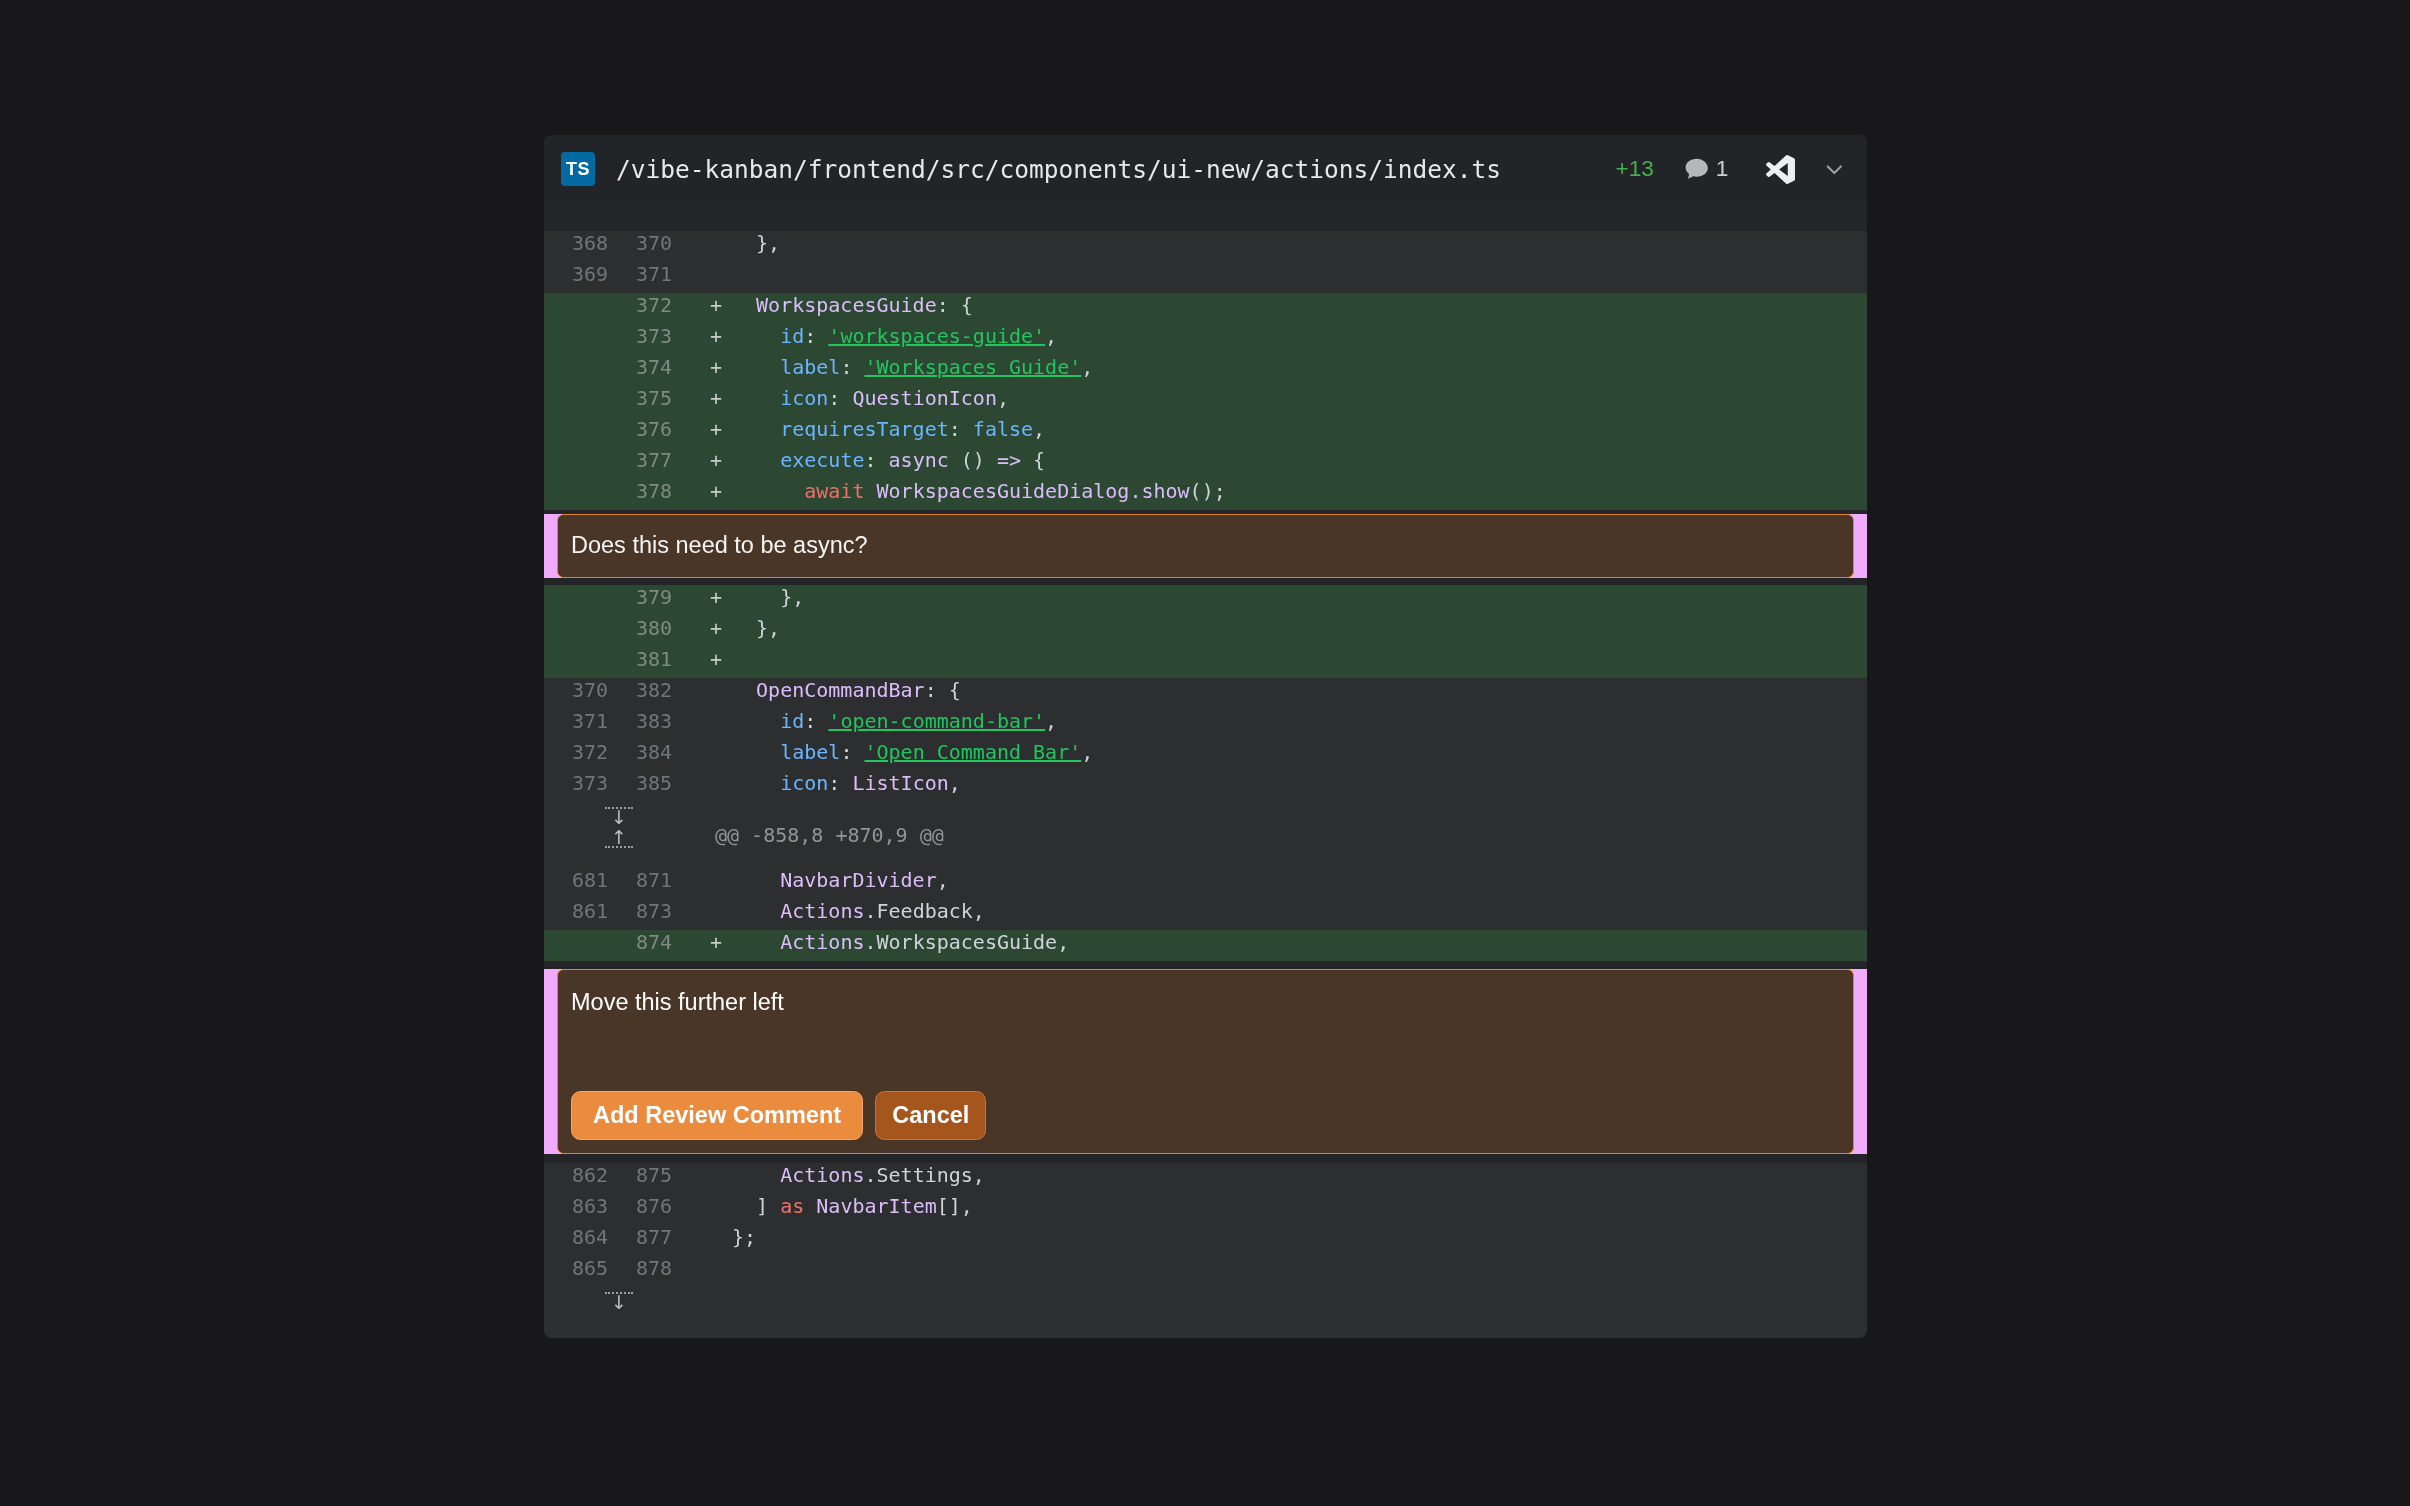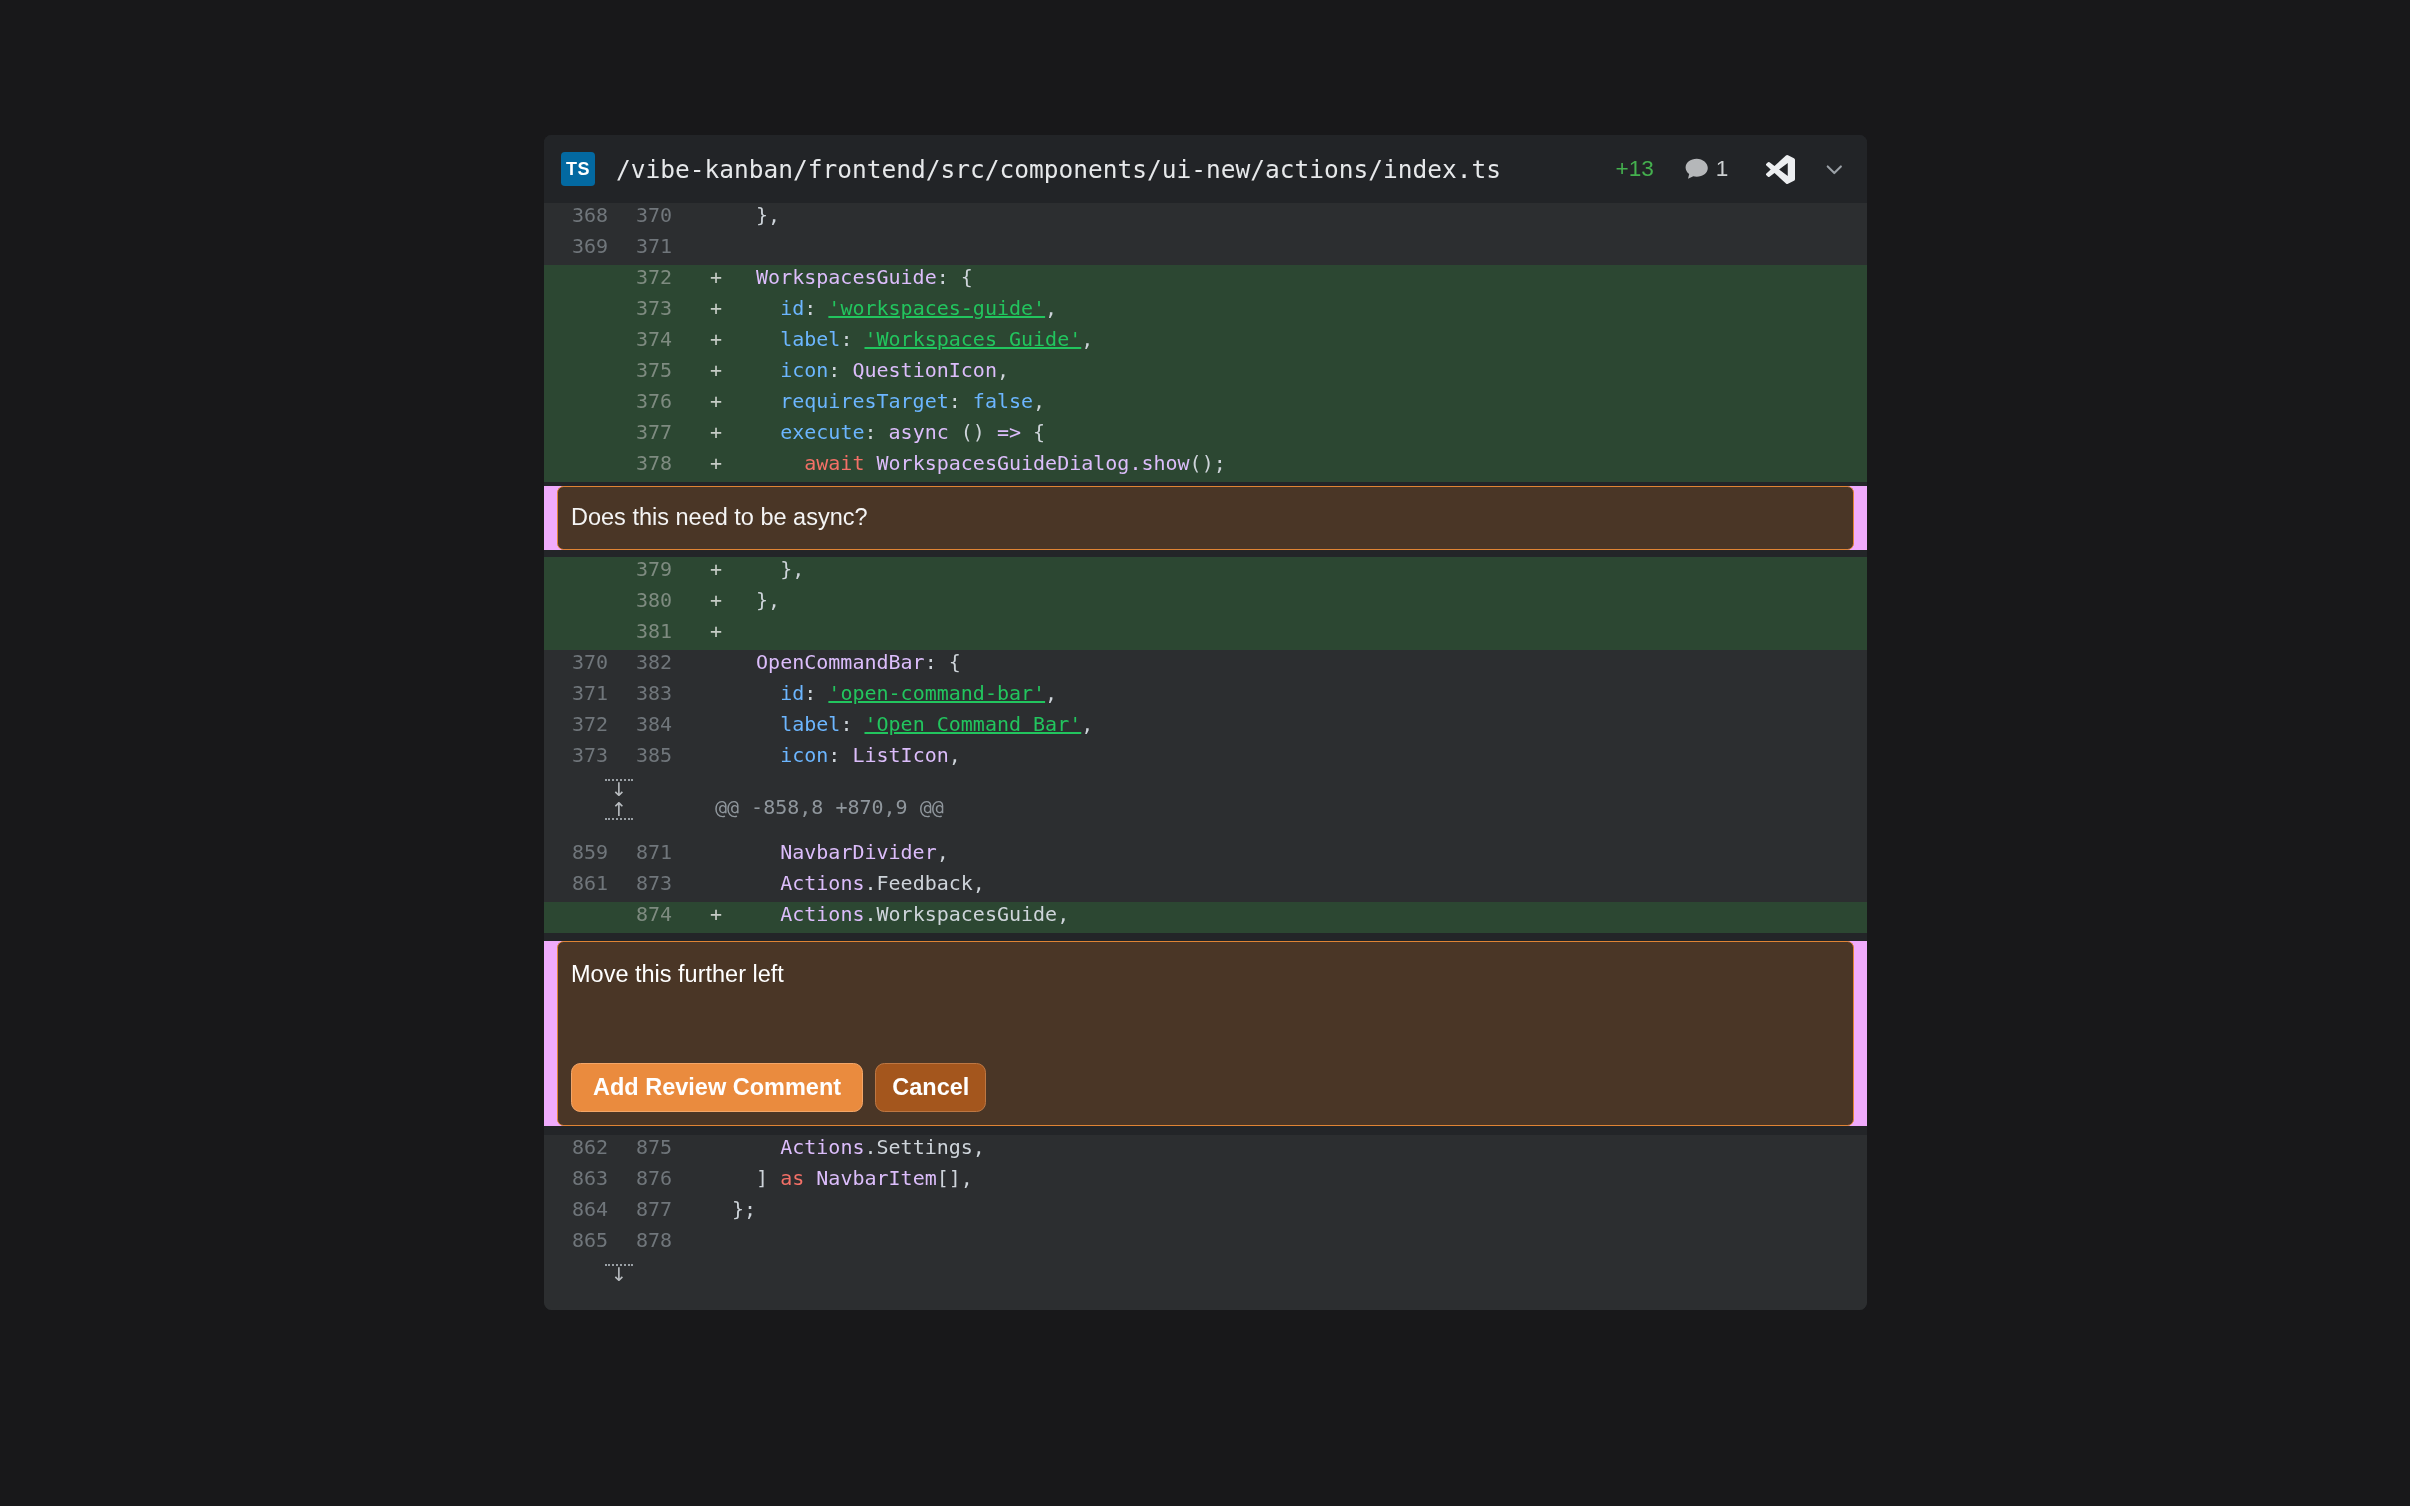--- a/index.html
+++ b/index.html
@@ -45,21 +45,21 @@
   }
   .comment-count{
     display:flex;align-items:center;gap:6.6px;
     margin-left:30px;
   }
   .comment-count svg{display:block;}
   .comment-count .cnt{color:#cdd0d2;font:22.6px "Liberation Sans",sans-serif;}
   .vscode-btn{margin-left:38px;background:none;border:none;padding:0;cursor:pointer;display:flex;}
   .chev-btn{margin-left:28px;background:none;border:none;padding:0;cursor:pointer;display:flex;}
   
-  .diff-body{padding-bottom:0;}
+  .diff-body{padding-bottom:0;margin-top:28px;}
   .rows{background:#2c2e30;}
   .row{
     display:flex;height:31px;line-height:31px;
     font:20px "DejaVu Sans Mono",monospace;
   }
   .row.added{background:#2c4732;}
   .ln{width:64px;flex:none;text-align:right;color:#70767b;}
   .row.added .ln{color:#7e8b80;}
   .sign{
     width:60px;flex:none;box-sizing:border-box;
@@ -288,21 +288,21 @@
         <button class="exp-btn">
           <span class="arrow">↑</span>
           <span class="dots"></span>
         </button>
       </div>
       <div class="hunk-label">@@ -858,8 +870,9 @@</div>
     </div>
 
     <div class="rows">
         <div class="row">
-          <span class="ln old">859</span>
+          <span class="ln old">681</span>
           <span class="ln new">871</span>
           <span class="sign"></span>
           <span class="code"><span class="tk-p">    </span><span class="tk-i">NavbarDivider</span><span class="tk-p">,</span></span>
         </div>
         <div class="row">
           <span class="ln old">861</span>
           <span class="ln new">873</span>
           <span class="sign"></span>
           <span class="code"><span class="tk-p">    </span><span class="tk-i">Actions</span><span class="tk-p">.Feedback,</span></span>
         </div>

